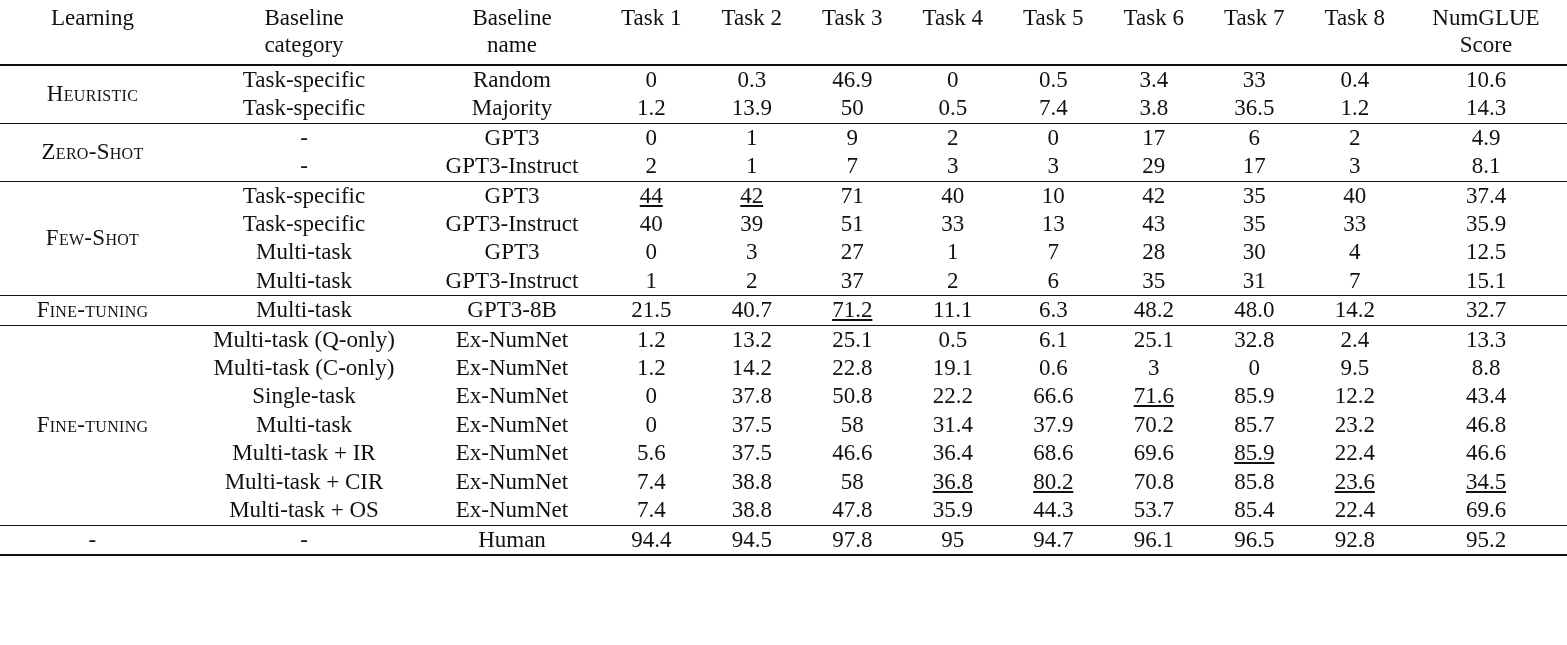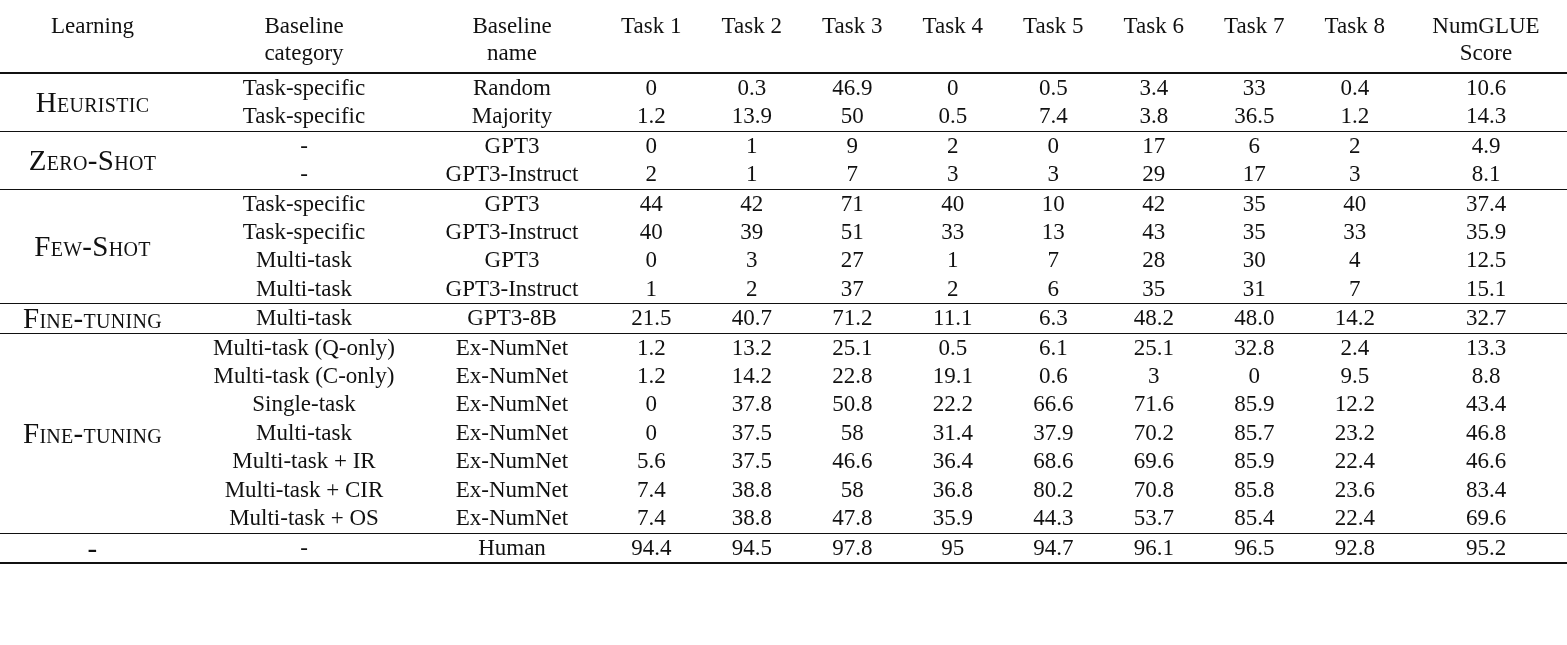--- a/index.html
+++ b/index.html
@@ -24,36 +24,36 @@
       line-height: 28.4px;
     }
     #results-table th, #results-table td {
       text-align: center;
       padding: 0;
       font-weight: normal;
       white-space: nowrap;
     }
     #results-table thead th {
       vertical-align: top;
-      padding-top: 12px;
+      padding-top: 4px;
       height: 60px;
       line-height: 27px;
     }
     tr.head-row th { border-bottom: 2px solid #111; }
     tbody.group tr:first-child td { padding-top: 7px; }
     tbody.group tr:last-child td { padding-bottom: 7px; }
     tbody.group { border-bottom: 1.6px solid #111; }
     tbody.group.last { border-bottom: 2.6px solid #111; }
     td.learning {
       vertical-align: middle;
       font-variant: small-caps;
-      font-size: 29px;
+      font-size: 23px;
       letter-spacing: 0.3px;
     }
-    .bold { font-weight: bold; }
+    .bold { font-weight: bold; text-decoration: underline; }
     col.c-learn { width: 185px; }
     col.c-cat { width: 238px; }
     col.c-name { width: 178px; }
     col.c-task { width: 100.5px; }
     col.c-score { width: 162px; }
   </style>
 </head>
 <body>
 
 <table id="results-table">
@@ -287,21 +287,21 @@
         <td>Multi-task + CIR</td>
         <td>Ex-NumNet</td>
         <td>7.4</td>
         <td>38.8</td>
         <td>58</td>
         <td class="bold">36.8</td>
         <td class="bold">80.2</td>
         <td>70.8</td>
         <td>85.8</td>
         <td class="bold">23.6</td>
-        <td class="bold">83.4</td>
+        <td class="bold">34.5</td>
       </tr>
       <tr>
         <td>Multi-task + OS</td>
         <td>Ex-NumNet</td>
         <td>7.4</td>
         <td>38.8</td>
         <td>47.8</td>
         <td>35.9</td>
         <td>44.3</td>
         <td>53.7</td>

